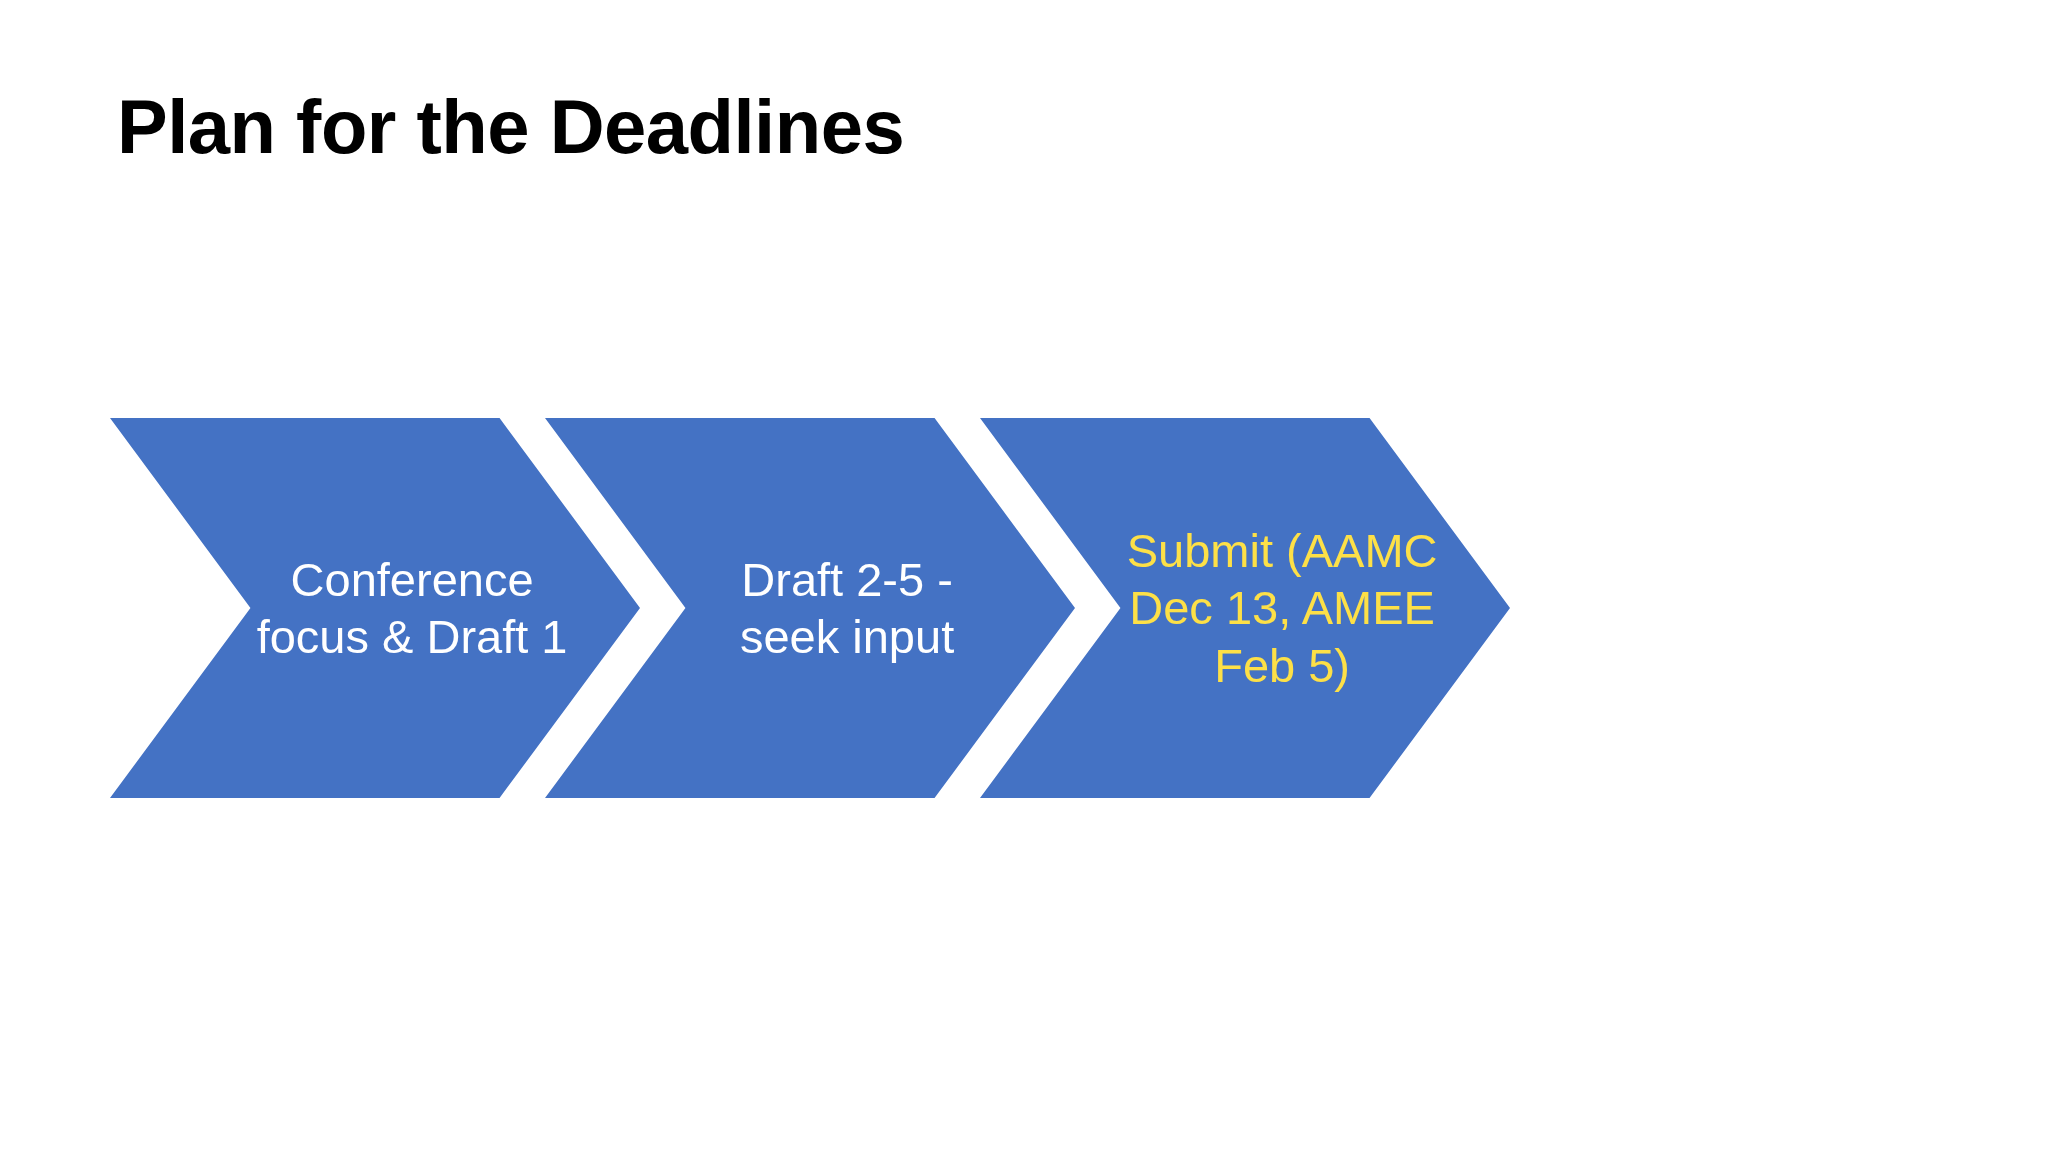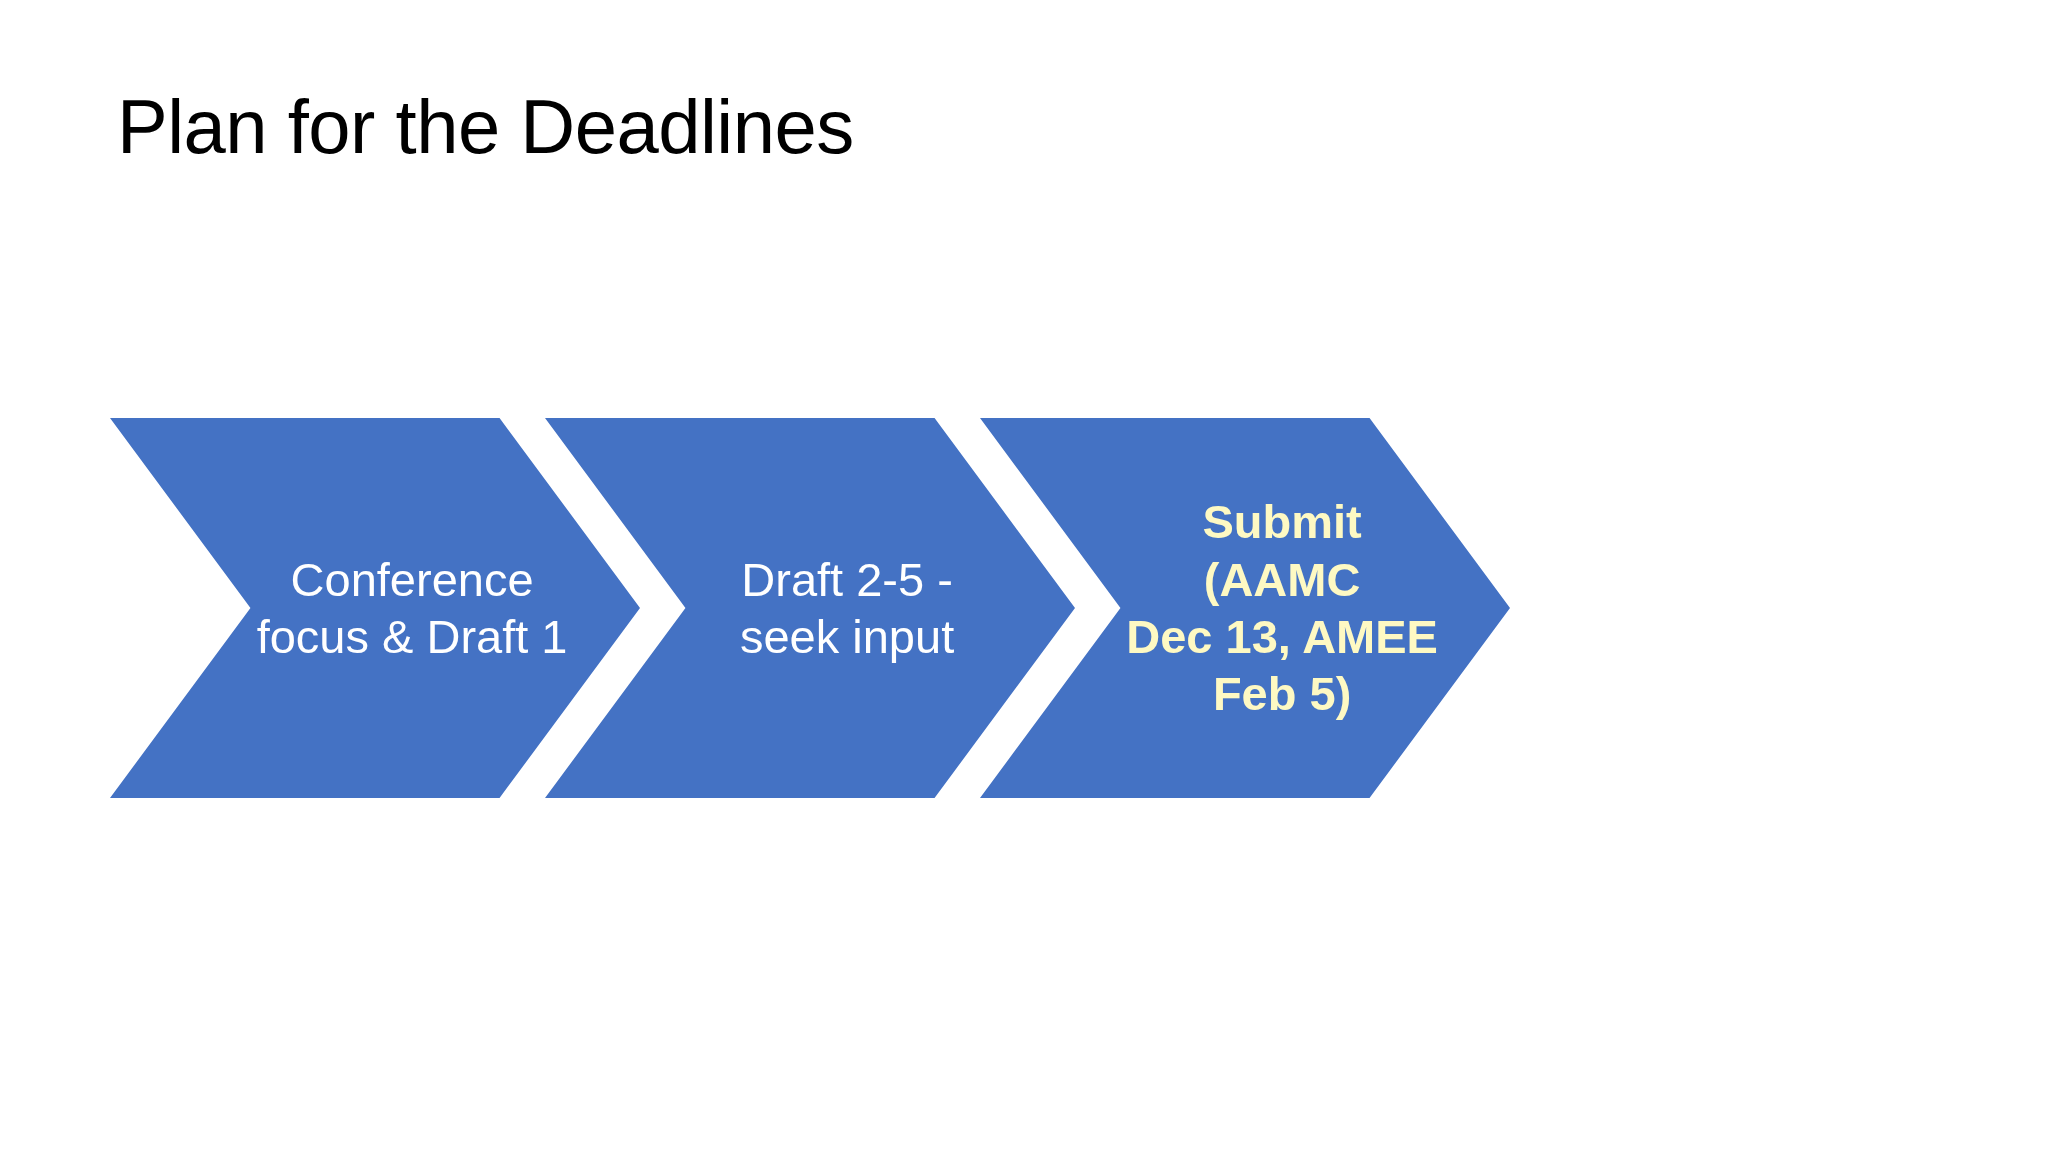--- a/index.html
+++ b/index.html
@@ -23,21 +23,21 @@
     height: 1152px;
     background: #ffffff;
   }
 
   #slide-title {
     position: absolute;
     left: 117px;
     top: 82px;
     width: 1700px;
     font-family: "Liberation Sans", sans-serif;
-    font-weight: 400;
+    font-weight: 700;
     font-size: 76px;
     line-height: 1.18;
     color: #000000;
     letter-spacing: -0.5px;
     white-space: nowrap;
   }
 
   
   #chevron-band {
     position: absolute;
@@ -92,19 +92,19 @@
       <div class="chevron-label" style="color: rgb(255, 255, 255);">Conference
 focus &amp; Draft 1</div>
     </div>
 
     <div class="chevron" id="chevron-2" style="background: rgb(68, 114, 196);">
       <div class="chevron-label" style="color: #ffffff;">Draft 2-5 -
 seek input</div>
     </div>
 
     <div class="chevron" id="chevron-3" style="background: rgb(68, 114, 196);">
-      <div class="chevron-label" style="color: #fef9c3; font-weight: bold;">Submit (AAMC
+      <div class="chevron-label" style="color: #fde047;">Submit (AAMC
 Dec 13, AMEE
 Feb 5)</div>
     </div>
 
   </div>
 </div>
 
 </body></html>

